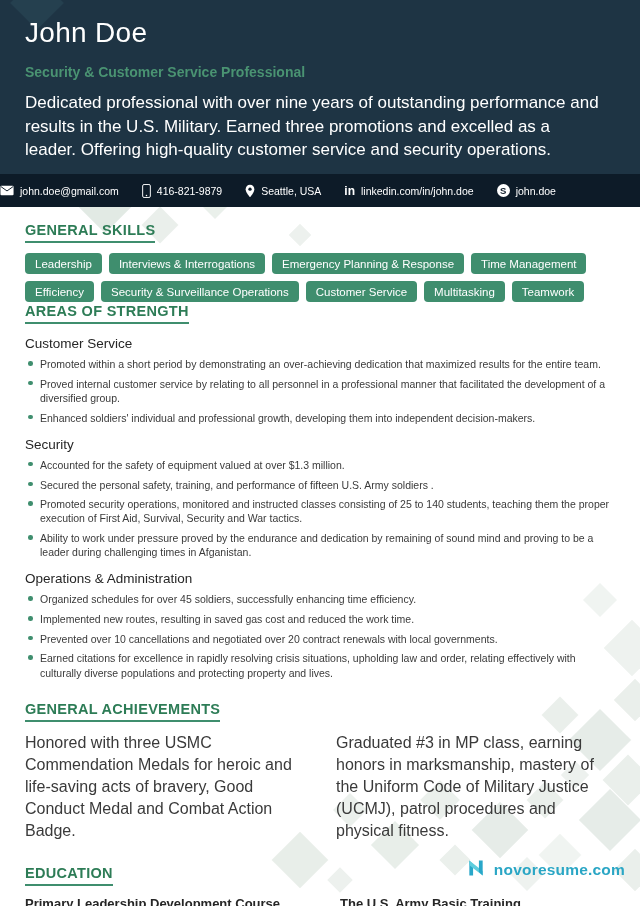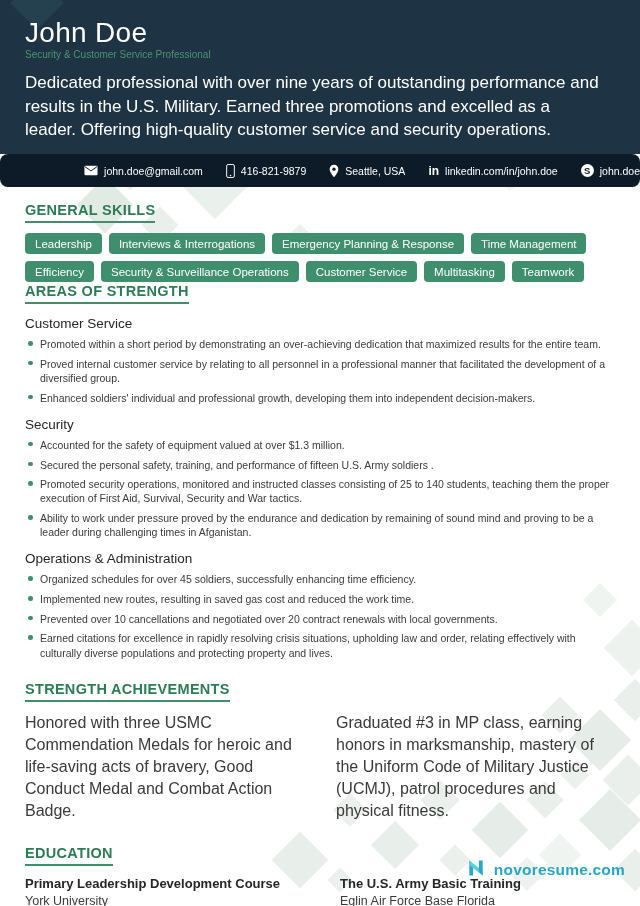--- a/index.html
+++ b/index.html
@@ -5,25 +5,25 @@
   html,body{margin:0;padding:0;background:#fff;}
   .page{position:relative;width:640px;height:906px;background:#ffffff;overflow:hidden;
         font-family:"Liberation Sans",sans-serif;color:#3a3a3a;}
   
   .bg-diamonds i{position:absolute;display:block;transform:rotate(45deg);z-index:0;}
   
   .header{position:relative;z-index:1;background:#1e3444;color:#fff;padding:18px 25px 12px;overflow:hidden;}
   .header .corner-diamond{position:absolute;left:18px;top:-16px;width:38px;height:38px;
         background:#25404f;transform:rotate(45deg);}
   .name{position:relative;font-size:28px;font-weight:500;line-height:1.1;letter-spacing:.3px;}
-  .job-title{position:relative;color:#4a9372;font-size:10px;margin-top:0;}
+  .job-title{position:relative;color:#4a9372;font-size:14px;margin-top:15px;font-weight:bold;}
   .summary{position:relative;font-size:17px;line-height:1.4;margin-top:11px;max-width:575px;}
   
   .contactbar{position:relative;z-index:1;background:#0d1b28;height:33px;display:flex;
-        align-items:center;justify-content:flex-end;gap:23px;color:#fff;font-size:10.5px;border-radius:8px;}
+        align-items:center;justify-content:flex-start;gap:23px;color:#fff;font-size:10.5px;}
   .citem{display:flex;align-items:center;gap:6px;white-space:nowrap;}
   .cicon{display:inline-flex;align-items:center;justify-content:center;}
   .linkedin-glyph{font-weight:bold;font-size:12px;letter-spacing:0;}
   .skype-glyph{width:13px;height:13px;border-radius:50%;background:#fff;color:#0d1b28;
         font-size:9.5px;font-weight:bold;display:flex;align-items:center;justify-content:center;}
   
   .content{position:relative;z-index:1;padding:14px 25px 0;}
   .sec{margin-top:0;}
   .sec-heading{display:inline-block;color:#2d7c56;font-size:14.5px;font-weight:bold;
         letter-spacing:.3px;border-bottom:2px solid #3f8e6e;padding-bottom:3px;}
@@ -173,21 +173,21 @@
         <ul class="bullets">
           <li>Organized schedules for over 45 soldiers, successfully enhancing time efficiency.</li>
           <li>Implemented new routes, resulting in saved gas cost and reduced the work time.</li>
           <li>Prevented over 10 cancellations and negotiated over 20 contract renewals with local governments.</li>
           <li>Earned citations for excellence in rapidly resolving crisis situations, upholding law and order, relating effectively with culturally diverse populations and protecting property and lives.</li>
         </ul>
       </div>
     </div>
 
     <div class="sec mt-ach">
-      <div class="sec-heading">STRENGTH ACHIEVEMENTS</div>
+      <div class="sec-heading">GENERAL ACHIEVEMENTS</div>
       <div class="twocol">
         <div>Honored with three USMC Commendation Medals for heroic and life-saving acts of bravery, Good Conduct Medal and Combat Action Badge.</div>
         <div>Graduated #3 in MP class, earning honors in marksmanship, mastery of the Uniform Code of Military Justice (UCMJ), patrol procedures and physical fitness.</div>
       </div>
     </div>
 
     <div class="sec mt-edu">
       <div class="sec-heading">EDUCATION</div>
       <div class="edu-grid">
         <div>

